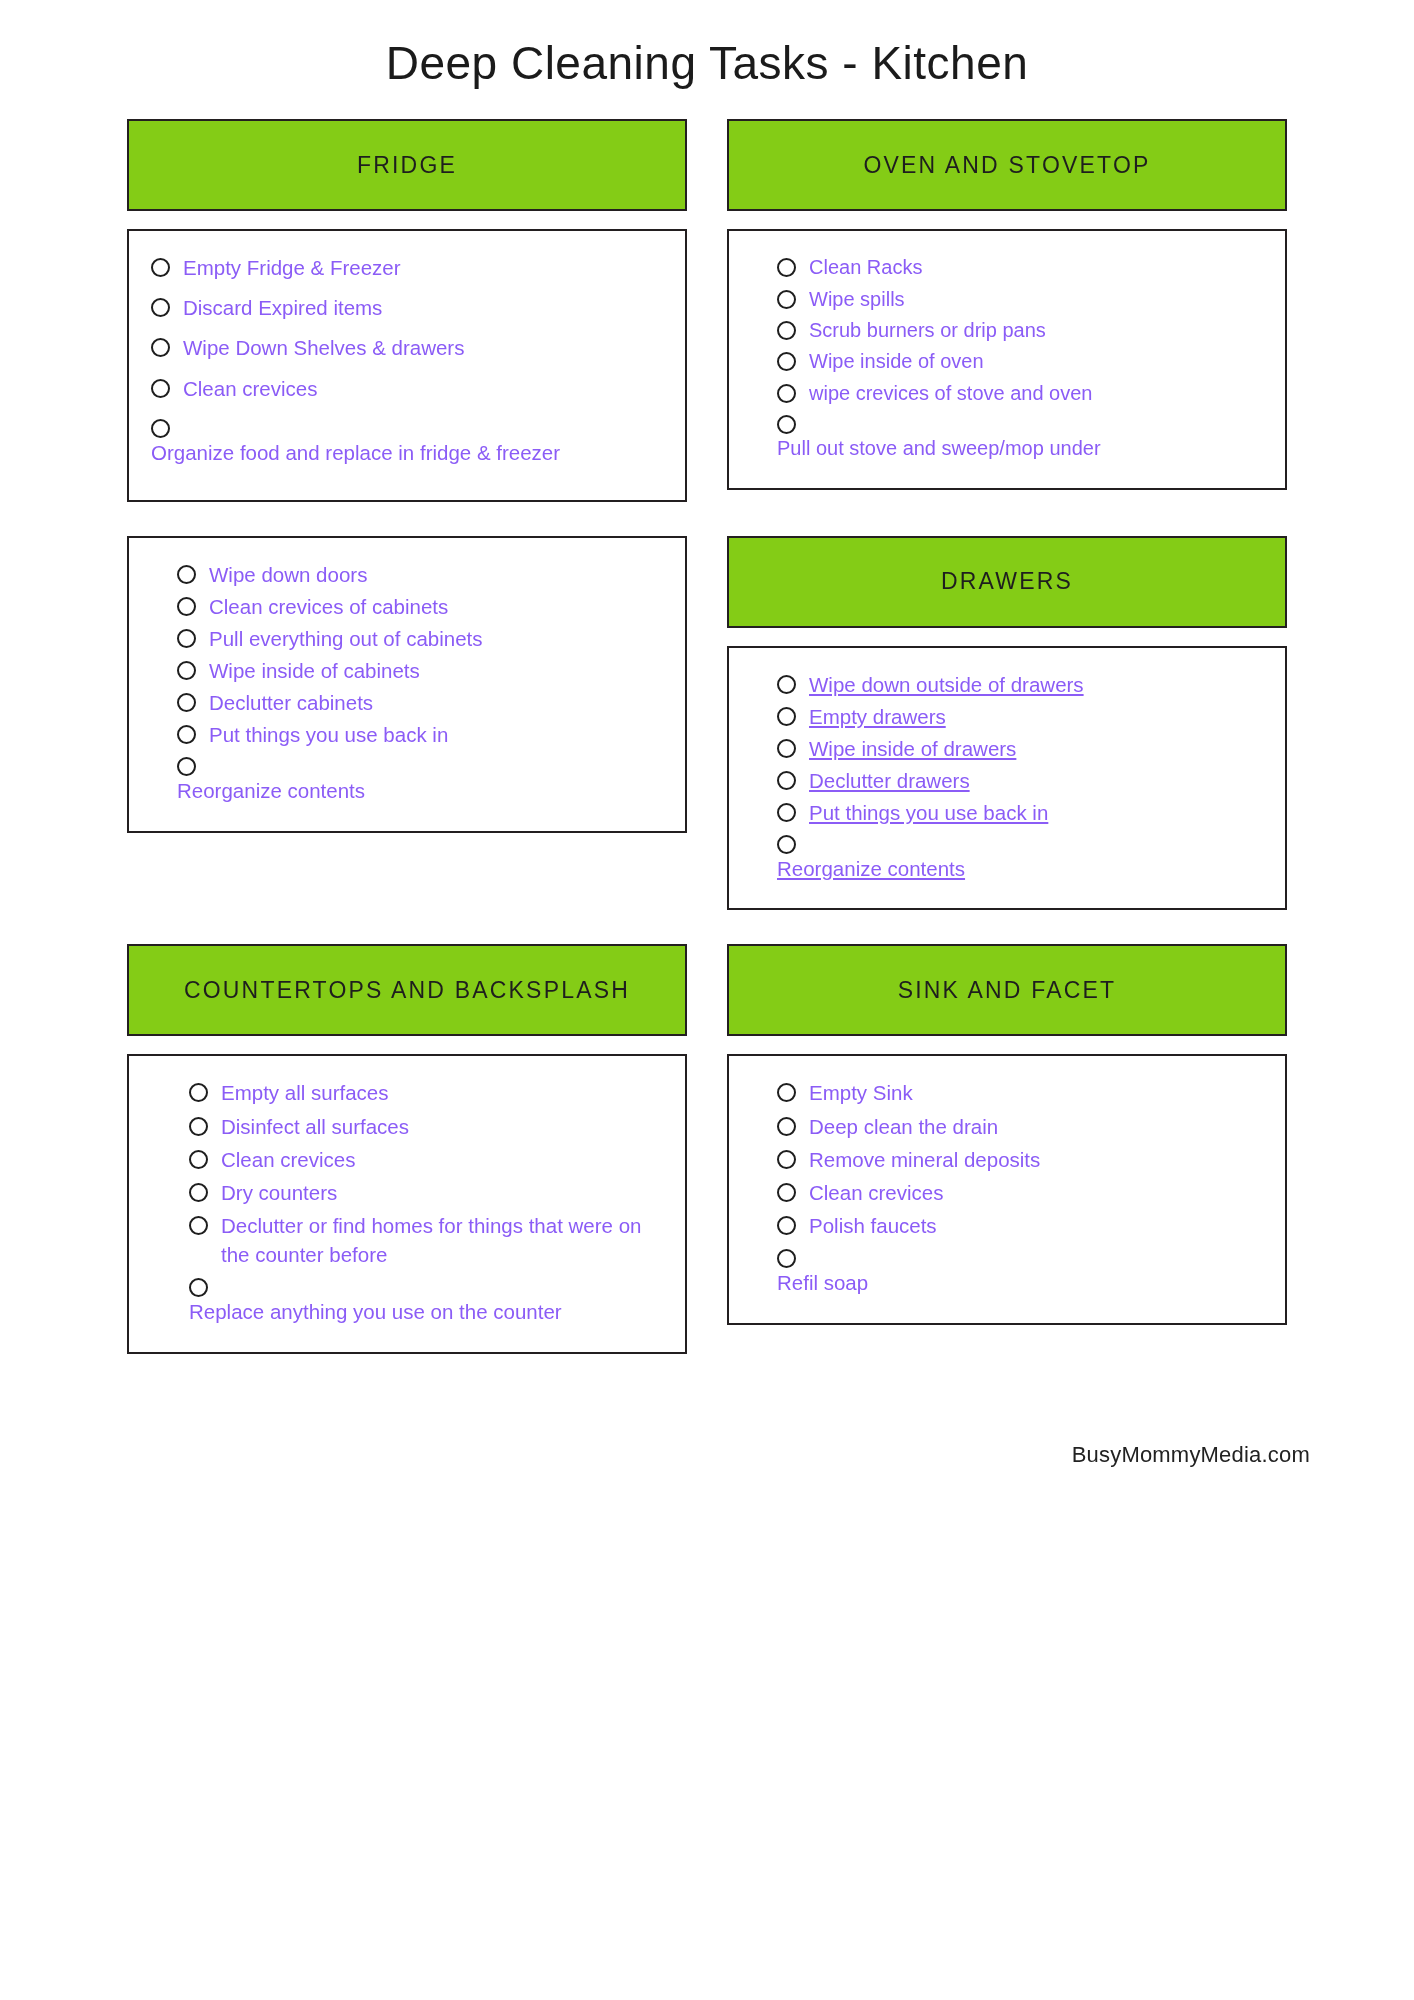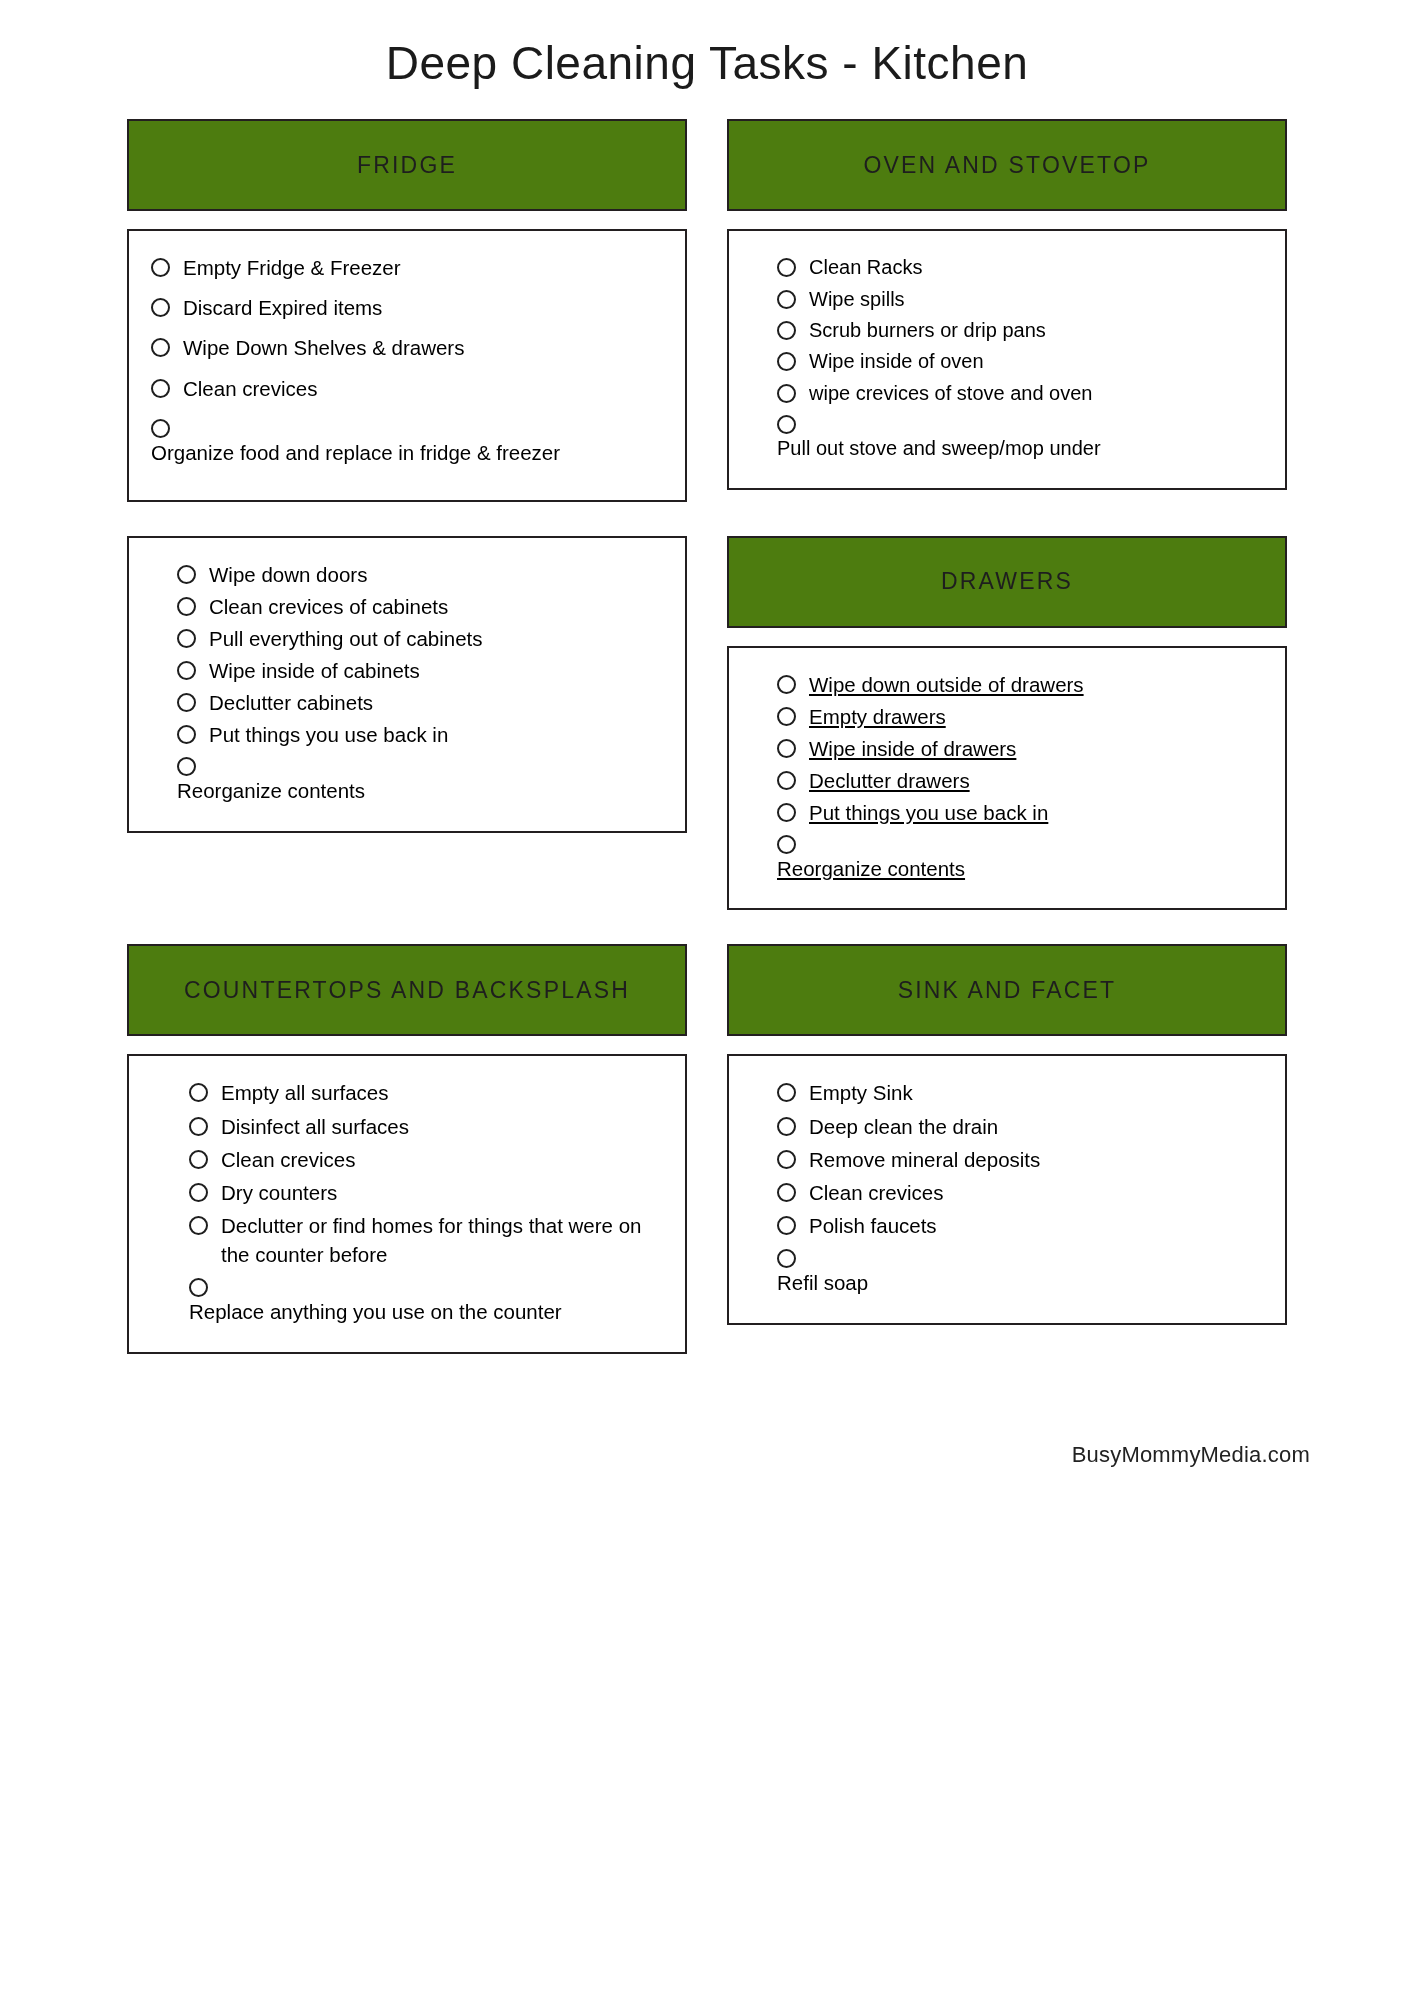--- a/index.html
+++ b/index.html
@@ -46,21 +46,21 @@
     justify-content: space-between;
     width: 100%;
   }
   .section {
     width: 560px;
     box-sizing: border-box;
     margin-bottom: 34px;
   }
   .section-header {
     border: 2px solid #231f20;
-    background: #4d7c0f;
+    background: #84cc16;
     height: 92px;
     display: flex;
     align-items: center;
     justify-content: center;
     box-sizing: border-box;
     margin-bottom: 18px;
   }
   .section-header-label {
     font-size: 23px;
     letter-spacing: 2.2px;
@@ -78,21 +78,21 @@
     list-style: none;
     margin: 0;
     padding: 0;
   }
   .task-item {
     display: flex;
     align-items: flex-start;
     margin-bottom: 6px;
     font-size: 20.5px;
     line-height: 1.42;
-    color: #000000;
+    color: #8b5cf6;
   }
   .task-item:last-child { margin-bottom: 0; flex-direction: column; }
   .checkbox-circle {
     flex: 0 0 auto;
     width: 19px;
     height: 19px;
     border: 2px solid #1e1e1e;
     border-radius: 50%;
     margin-right: 13px;
     margin-top: 5px;

